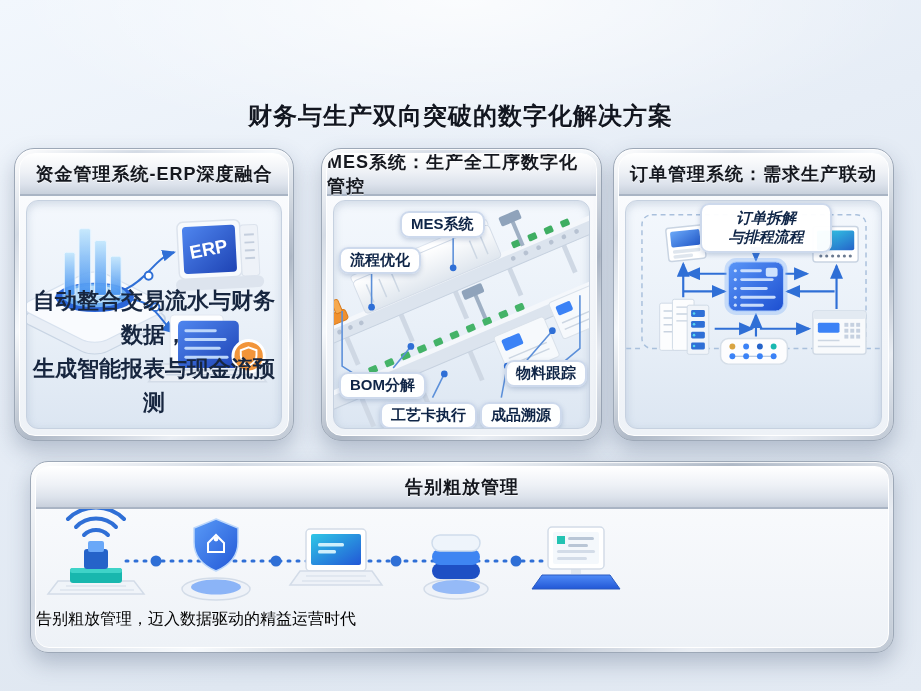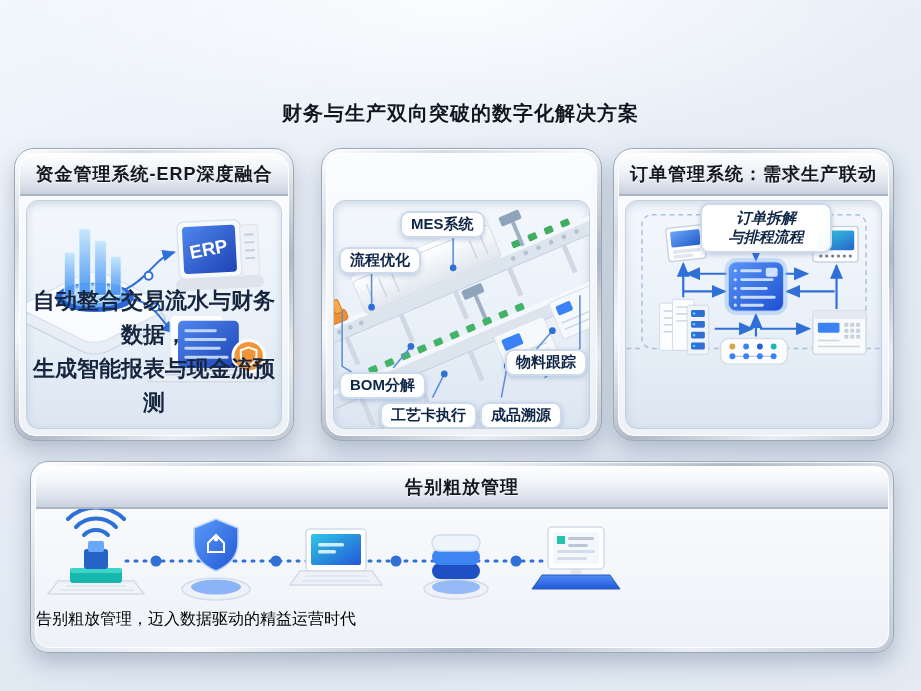--- a/index.html
+++ b/index.html
@@ -5,21 +5,21 @@
   html,body{margin:0;padding:0;}
   body{width:921px;height:691px;overflow:hidden;font-family:"Liberation Sans","DejaVu Sans",sans-serif;}
   .canvas{position:relative;width:921px;height:691px;
     background:linear-gradient(160deg,#f2f7fd 0%,#e6edf6 40%,#dfe7f1 75%,#e3eaf3 100%);}
   .canvas::before{content:"";position:absolute;inset:0;
     background:radial-gradient(ellipse 70% 30% at 50% 0%,rgba(255,255,255,.75),rgba(255,255,255,0) 70%);pointer-events:none;}
   .page-title{position:absolute;top:34px;left:0;width:100%;text-align:center;
     font-size:40px;font-weight:900;color:#0c0e13;letter-spacing:2px;
     text-shadow:0 2px 0 rgba(255,255,255,.85),0 5px 8px rgba(30,45,70,.35);}
   .page-subtitle{position:absolute;top:100px;left:0;width:100%;text-align:center;
-    font-size:20px;font-weight:bold;color:#121620;letter-spacing:1px;
+    font-size:24px;font-weight:bold;color:#121620;letter-spacing:1px;
     text-shadow:0 1px 0 rgba(255,255,255,.8);}
   .frame{position:absolute;border-radius:20px;border:1px solid #9da8b7;
     background:linear-gradient(145deg,#ffffff 0%,#d4dbe5 18%,#f6f9fc 38%,#aeb8c6 62%,#e9edf3 82%,#bfc8d4 100%);
     box-shadow:0 10px 22px rgba(50,70,100,.28),inset 0 1px 1px rgba(255,255,255,.9);}
   .frame-inner{position:absolute;inset:4px;border-radius:16px;overflow:hidden;
     background:linear-gradient(180deg,#fbfcfe,#eef2f7);border:1px solid #ffffff;}
   .bar-title{height:40px;display:flex;align-items:center;justify-content:center;
     font-size:18px;font-weight:bold;color:#15181f;letter-spacing:1px;
     background:linear-gradient(180deg,#ffffff 0%,#eef1f6 45%,#dde3ec 75%,#c8d0dc 100%);
     border-bottom:2px solid #a9b4c4;text-shadow:0 1px 0 rgba(255,255,255,.7);}
@@ -128,20 +128,21 @@
         <div class="caption">
           <div>自动整合交易流水与财务数据，</div>
           <div>生成智能报表与现金流预测</div>
         </div>
       </div>
     </div>
   </section>
 
   <section class="frame" style="left:321px;top:148px;width:279px;height:291px;">
     <div class="frame-inner">
+      <div class="bar-title">MES系统：生产全工序数字化管控</div>
       <div class="panel-body">
         <svg class="scene" viewBox="0 0 259 231">
           <defs>
             <linearGradient id="g2m" x1="0" y1="0" x2="0" y2="1">
               <stop offset="0" stop-color="#ffffff"></stop>
                 <stop offset="1" stop-color="#dfe6ee"></stop>
             </linearGradient>
           </defs>
           <g transform="rotate(-23 128 115)">
 
@@ -259,21 +260,21 @@
               <circle cx="112" cy="176" r="3.4"></circle>
             <circle cx="176" cy="168" r="3.4"></circle>
               <circle cx="222" cy="132" r="3.4"></circle>
           </g>
         </svg>
         <div class="pill" style="left:66px;top:10px;">MES系统</div>
         <div class="pill" style="left:5px;top:46px;">流程优化</div>
         <div class="pill" style="left:5px;top:171px;">BOM分解</div>
         <div class="pill" style="left:46px;top:201px;">工艺卡执行</div>
         <div class="pill" style="left:146px;top:201px;">成品溯源</div>
-        <div class="pill" style="left:171px;top:148px;font-family:Liberation Serif, serif;">物料跟踪</div>
+        <div class="pill" style="left:171px;top:159px;font-family:Liberation Serif, serif;">物料跟踪</div>
       </div>
     </div>
   </section>
 
   <section class="frame" style="left:613px;top:148px;width:279px;height:291px;">
     <div class="frame-inner">
       <div class="bar-title">订单管理系统：需求生产联动</div>
       <div class="panel-body">
         <svg class="scene" viewBox="0 0 259 231">
           <defs>

